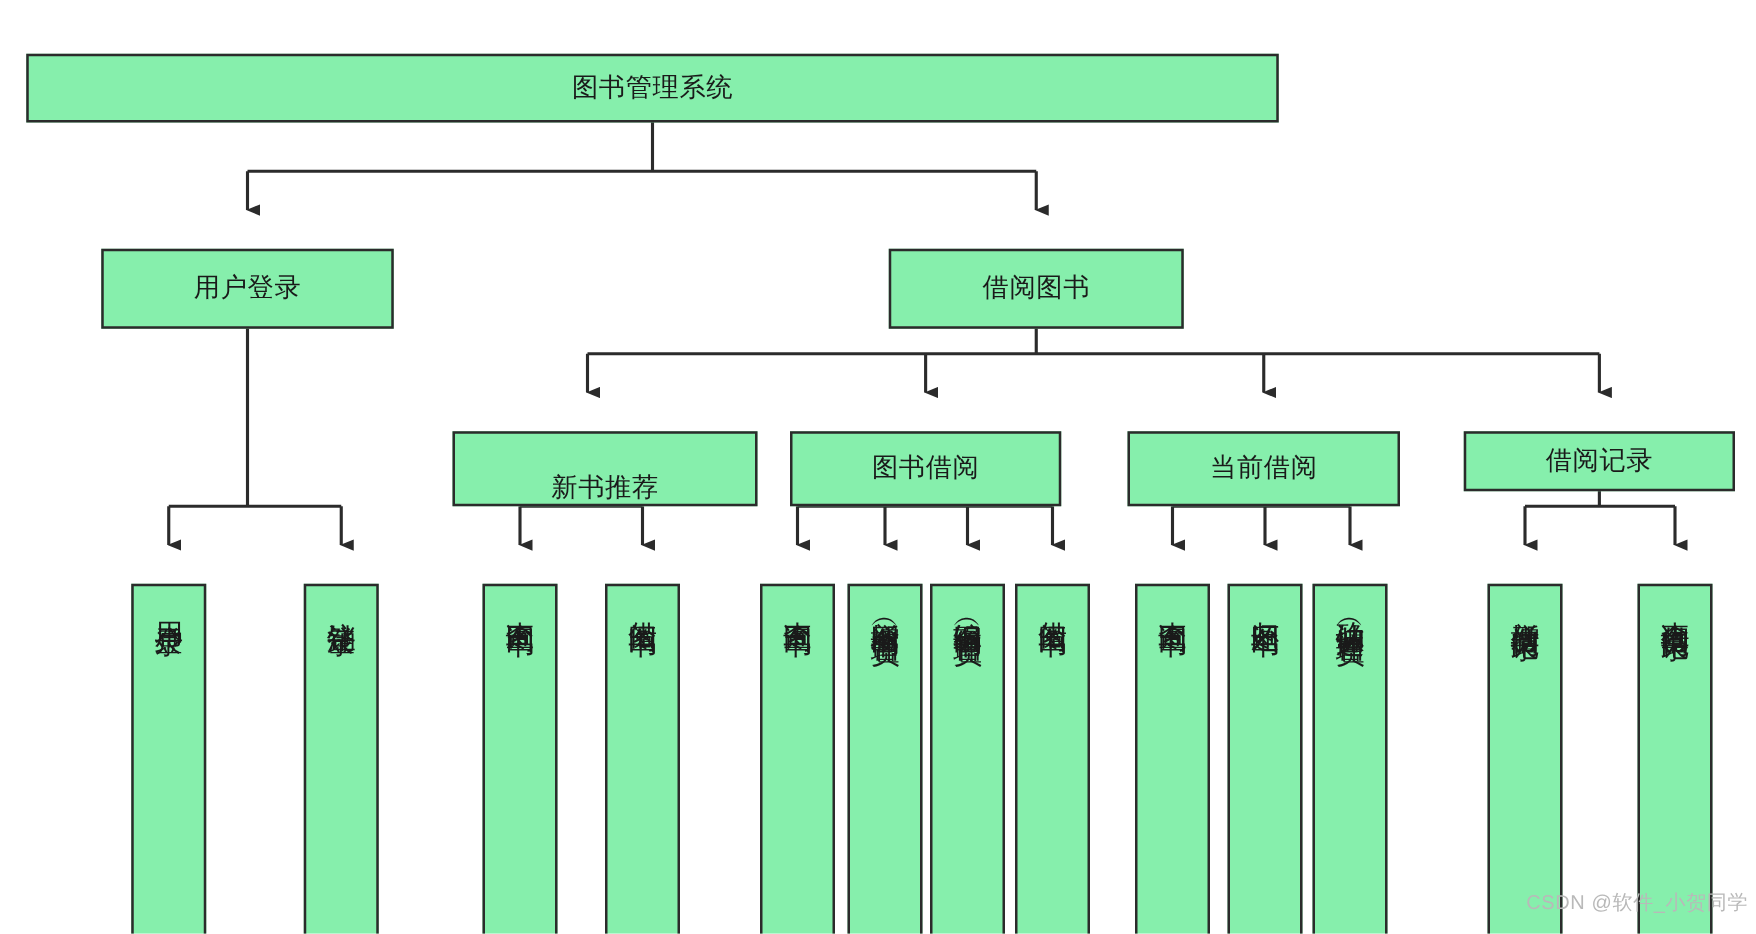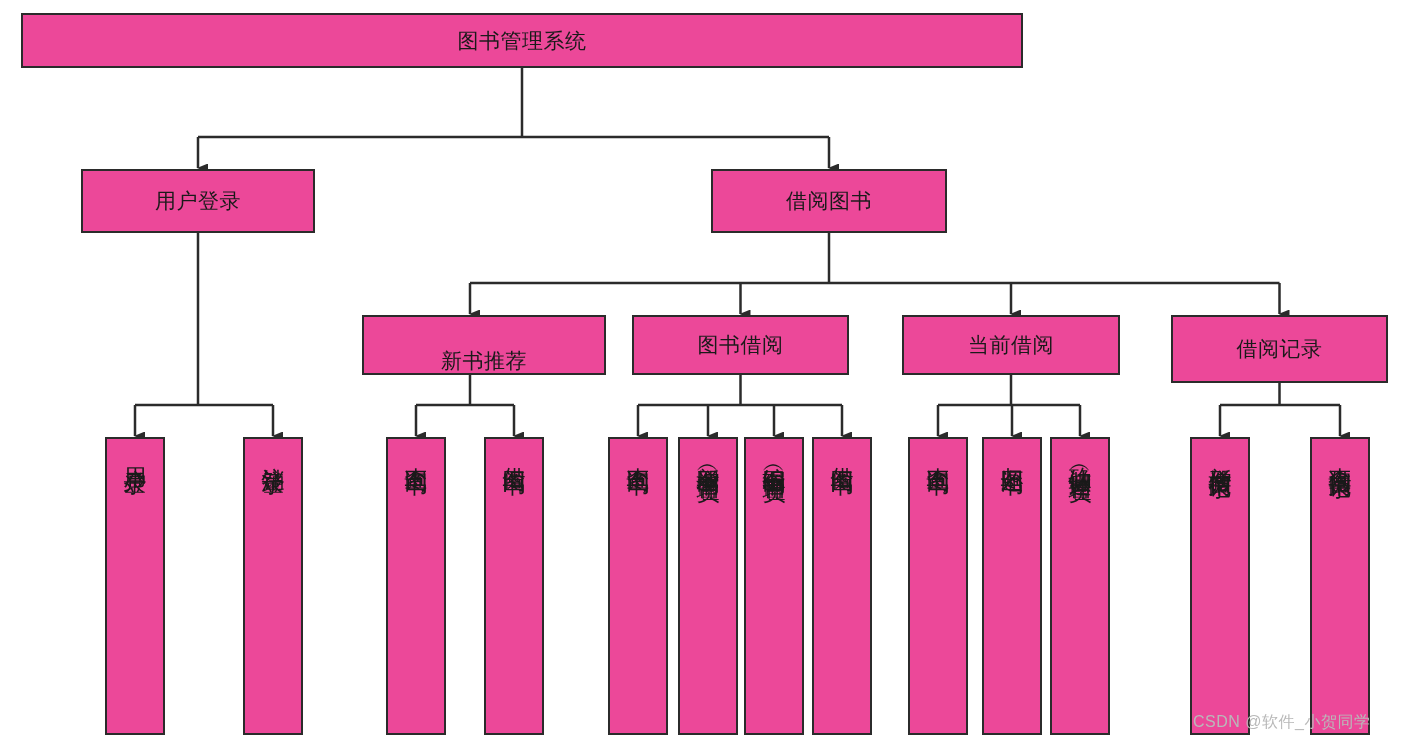--- a/index.html
+++ b/index.html
@@ -21,26 +21,27 @@
     position: absolute;
     top: 0;
     left: 0;
     width: 1405px;
     height: 747px;
     pointer-events: none;
   }
   .node {
     position: absolute;
     box-sizing: border-box;
-    background: #ec4899;
+    background: #86efac;
     border: 2px solid #2b2b2b;
     display: flex;
     align-items: center;
     justify-content: center;
     color: #1a1a1a;
+    margin-top: 30px;
   }
   .node-label {
     display: block;
     text-align: center;
     line-height: 1.12;
     letter-spacing: 0.5px;
   }
   .node.horizontal .node-label {
     font-size: 21px;
     writing-mode: horizontal-tb;
@@ -125,21 +126,21 @@
       </div>
       <div class="node horizontal" style="left: 362px; top: 315px; width: 244px; height: 60px; align-items: flex-end;">
         <span class="node-label">新书推荐</span>
       </div>
       <div class="node horizontal" style="left: 632px; top: 315px; width: 217px; height: 60px; justify-content: center;">
         <span class="node-label">图书借阅</span>
       </div>
       <div class="node horizontal" style="left: 902px; top: 315px; width: 218px; height: 60px; justify-content: center;">
         <span class="node-label">当前借阅</span>
       </div>
-      <div class="node horizontal" style="left: 1171px; top: 315px; width: 217px; height: 68px;">
+      <div class="node horizontal" style="left: 1171px; top: 315px; width: 217px; height: 48px;">
         <span class="node-label">借阅记录</span>
       </div>
       <div class="node vertical" style="left: 105px; top: 437px; width: 60px; height: 298px;">
         <span class="node-label">用户登录</span>
       </div>
       <div class="node vertical" style="left: 243px; top: 437px; width: 60px; height: 298px;">
         <span class="node-label">注销登录</span>
       </div>
       <div class="node vertical" style="left: 386px; top: 437px; width: 60px; height: 298px;">
         <span class="node-label">查询图书</span>
@@ -169,15 +170,15 @@
         <span class="node-label">确认归还（管理员）</span>
       </div>
       <div class="node vertical" style="left: 1190px; top: 437px; width: 60px; height: 298px;">
         <span class="node-label">新增借阅记录</span>
       </div>
       <div class="node vertical" style="left: 1310px; top: 437px; width: 60px; height: 298px;">
         <span class="node-label">查询借阅记录</span>
       </div>
     </div>
 
-  <div class="watermark" style="left:1193px; top:712px;">CSDN @软件_小贺同学</div>
+  <div class="watermark" style="left:1221px; top:712px;">CSDN @软件_小贺同学</div>
 
 </div>
 
 </body></html>

